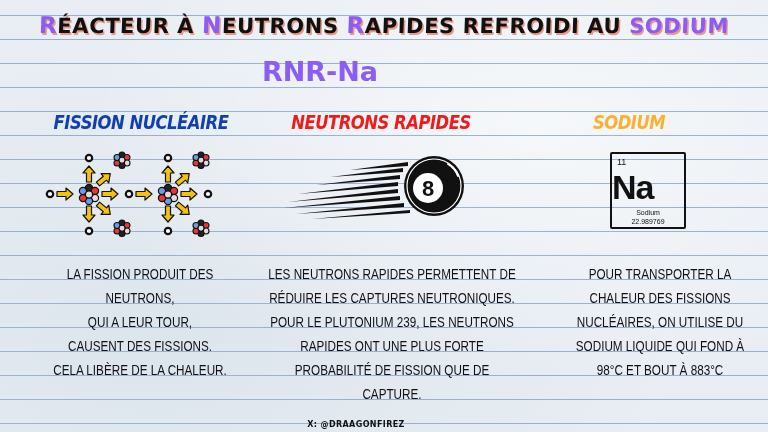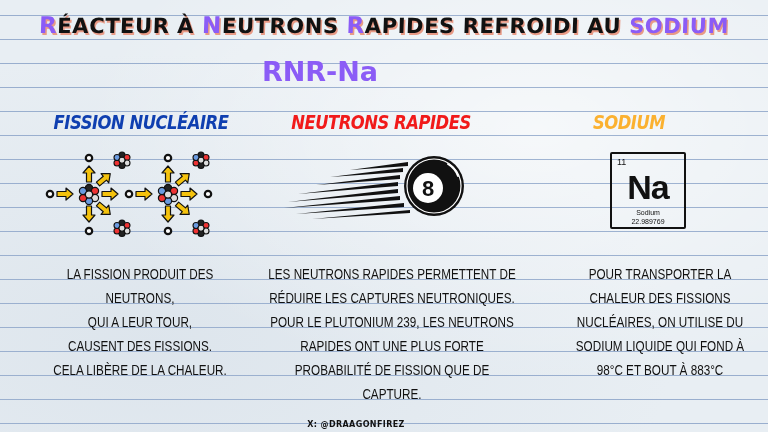--- a/index.html
+++ b/index.html
@@ -76,21 +76,21 @@
     }
 
     .icon-fission { position: absolute; left: 44px; top: 148px; width: 190px; height: 92px; }
     .icon-ball { position: absolute; left: 278px; top: 150px; width: 200px; height: 72px; }
     .element-box {
       position: absolute; left: 610px; top: 152px; width: 76px; height: 77px;
       border: 2px solid #111; border-radius: 2px;
       background: transparent;
     }
     .element-box .num { position: absolute; left: 5px; top: 3px; font-size: 9px; font-family: Liberation Sans, sans-serif; }
-    .element-box .sym { position: absolute; left: 0; width: 100%; top: 14px; text-align: center; font-size: 34px; font-weight: bold; font-family: "Liberation Sans", sans-serif; letter-spacing: -1px; }
+    .element-box .sym { position: absolute; left: 0; width: 100%; top: 14px; text-align: left; font-size: 34px; font-weight: bold; font-family: "Liberation Sans", sans-serif; letter-spacing: -1px; }
     .element-box .name { position: absolute; left: 0; width: 100%; top: 55px; text-align: center; font-size: 7px; font-family: "Liberation Sans", sans-serif; }
     .element-box .mass { position: absolute; left: 0; width: 100%; top: 64px; text-align: center; font-size: 7px; font-family: "Liberation Sans", sans-serif; }
   </style>
 </head>
 <body>
 
 <div class="lines"></div>
 
 <h1 class="title">
   <span class="big purple">R</span><span>ÉACTEUR À </span><span class="big purple">N</span><span>EUTRONS </span><span class="big purple">R</span><span>APIDES REFROIDI AU </span><span class="purple">SODIUM</span>

